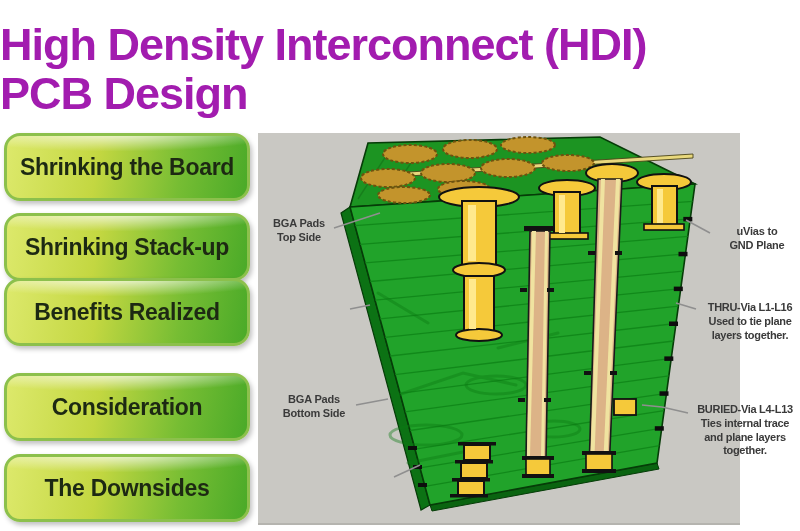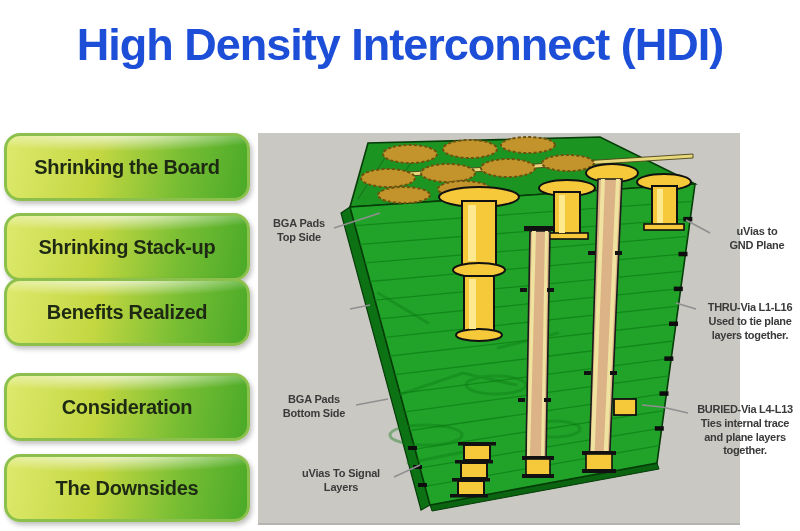--- a/index.html
+++ b/index.html
@@ -1,45 +1,46 @@
 <!DOCTYPE html>
 <html><head>
 <meta charset="utf-8">
 <style>
   html,body{margin:0;padding:0;}
   body{width:800px;height:531px;position:relative;background:#ffffff;
        font-family:"Liberation Sans","DejaVu Sans",sans-serif;overflow:hidden;}
 
-  .title{position:absolute;left:0;top:20px;width:800px;text-align:center;
-         color:#1d4ed8;font-weight:bold;font-size:45px;line-height:49px;
+  .title{position:absolute;left:0;top:20px;width:800px;text-align:left;
+         color:#a21caf;font-weight:bold;font-size:45px;line-height:49px;
          letter-spacing:-1px;}
 
   .btn{position:absolute;left:4px;width:246px;height:68px;border-radius:16px;
        border:3px solid #8cc04c;box-sizing:border-box;
        background:
          radial-gradient(ellipse 120% 55% at 45% -8%, rgba(255,255,255,.9), rgba(255,255,255,0) 60%),
          linear-gradient(100deg,#dde96c 0%,#c3d741 38%,#76bd33 72%,#4aaa28 100%);
        box-shadow:2px 3px 5px rgba(0,0,0,.25);
        display:flex;align-items:center;justify-content:center;cursor:pointer;}
-  .btn span{font-size:20px;font-weight:bold;color:#1d2913;letter-spacing:-.3px;}
+  .btn span{font-size:23px;font-weight:bold;color:#1d2913;letter-spacing:-.3px;}
 
   .panel{position:absolute;left:258px;top:133px;width:482px;height:390px;
          background:#c9c8c3;border-bottom:2px solid #b5b4af;box-sizing:content-box;}
   .panel svg{position:absolute;left:0;top:0;}
 
   .dlabel{position:absolute;font-size:11px;font-weight:bold;color:#3a3a3a;
           line-height:1.25;white-space:pre-line;letter-spacing:-.2px;}
   .dlabel.center{text-align:center;}
   .dlabel.right-col{text-align:center;}
 </style>
 </head>
 <body>
 
 <div class="title">
   <div>High Density Interconnect (HDI)</div>
+  <div>PCB Design</div>
 </div>
 
 <div class="btn" style="top:133px">
   <span>Shrinking the Board</span>
 </div>
 <div class="btn" style="top:213px">
   <span>Shrinking Stack-up</span>
 </div>
 <div class="btn" style="top:278px">
   <span>Benefits Realized</span>
@@ -198,22 +199,20 @@
       <path d="M452,100 L428,87"></path>
       <path d="M438,176 L418,170"></path>
       <path d="M430,280 L404,274 L384,272"></path>
     </g>
   </svg>
 
   <div class="dlabel center" style="left:0;top:84px;width:82px">BGA Pads
 Top Side</div>
   <div class="dlabel center" style="left:14px;top:260px;width:84px">BGA Pads
 Bottom Side</div>
-  <div class="dlabel center" style="left:30px;top:334px;width:106px">uVias To Signal
-Layers</div>
   <div class="dlabel right-col" style="left:456px;top:92px;width:86px">uVias to
 GND Plane</div>
   <div class="dlabel right-col" style="left:442px;top:168px;width:100px;letter-spacing:-.3px">THRU-Via L1-L16
 Used to tie plane
 layers together.</div>
   <div class="dlabel right-col" style="left:432px;top:270px;width:110px;letter-spacing:-.3px">BURIED-Via L4-L13
 Ties internal trace
 and plane layers
 together.</div>
 </div>

